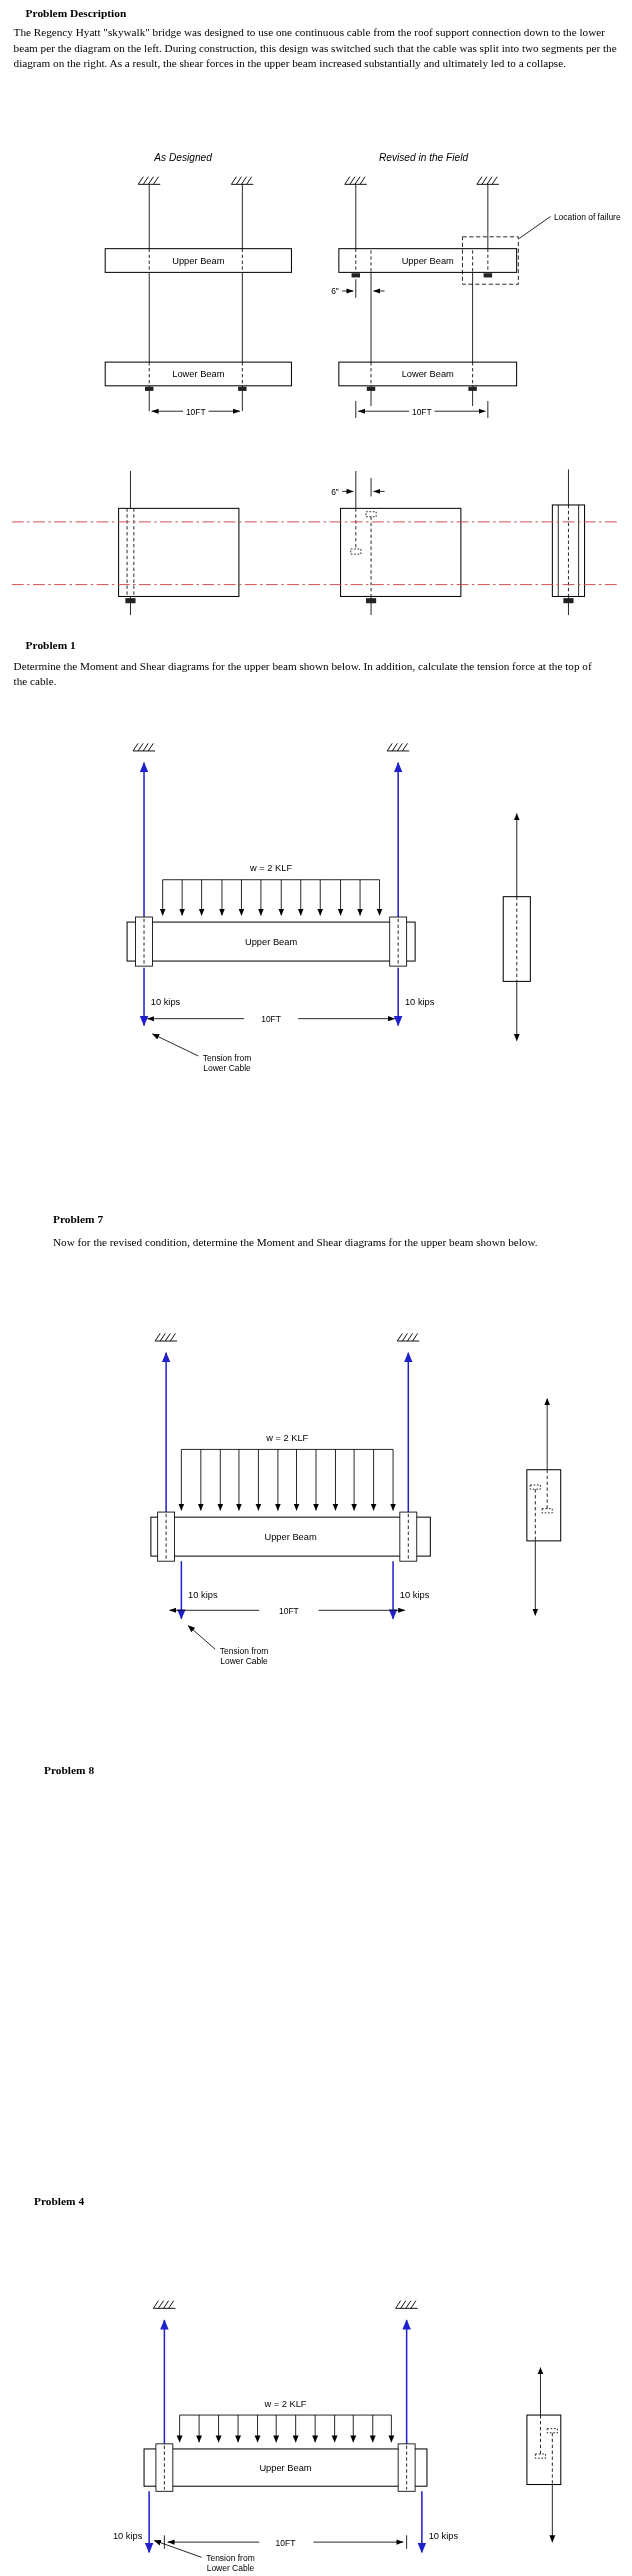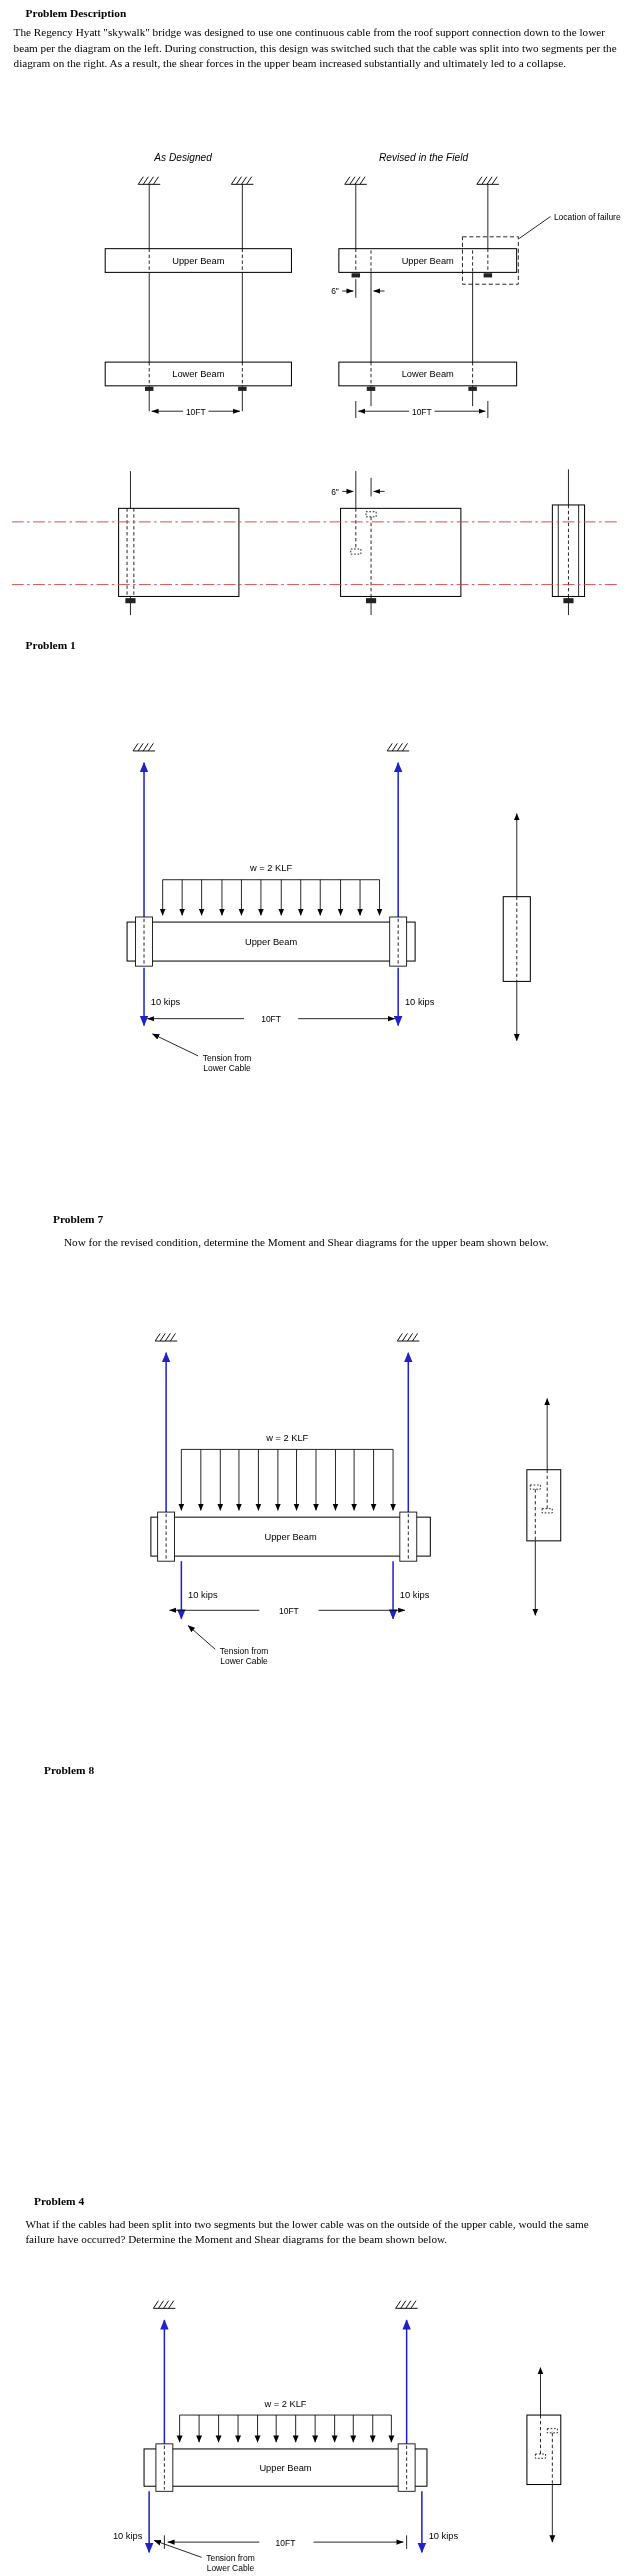--- a/index.html
+++ b/index.html
@@ -164,20 +164,21 @@
       <line class="kline" x1="671" y1="18" x2="671" y2="60"></line>
       <line class="hid" x1="671" y1="60" x2="671" y2="168"></line>
       <line class="kline" x1="671" y1="168" x2="671" y2="190"></line>
       <rect class="nut" x="665" y="170" width="12" height="6"></rect>
     </g>
     <line class="cl" x1="14" y1="80" x2="732" y2="80"></line>
     <line class="cl" x1="14" y1="154" x2="732" y2="154"></line>
   </svg>
 
   <div class="h" style="top:639px;left:13.6px">Problem 1</div>
+  <div class="p" style="top:659px;left:13.6px;width:593px">Determine the Moment and Shear diagrams for the upper beam shown below. In addition, calculate the tension force at the top of the cable.</div>
 
   <svg class="fig" style="top:727px" width="632" height="441" viewBox="0 0 746 520">
     <g>
       <use href="#hatchG" x="170" y="28"></use>
       <use href="#hatchG" x="470" y="28"></use>
       <line class="blu" x1="170" y1="230" x2="170" y2="42" marker-end="url(#mblu)"></line>
       <line class="blu" x1="470" y1="230" x2="470" y2="42" marker-end="url(#mblu)"></line>
       <g>
         <line class="kline" x1="192" y1="180" x2="448" y2="180"></line>
         <line class="kline" x1="192" y1="180" x2="192" y2="222" marker-end="url(#mblk)"></line>
@@ -217,21 +218,21 @@
     </g>
     <g>
       <rect class="beam" x="594" y="200" width="32" height="100"></rect>
       <line class="kline" x1="610" y1="200" x2="610" y2="102" marker-end="url(#mblk)"></line>
       <line class="hid" x1="610" y1="200" x2="610" y2="300"></line>
       <line class="kline" x1="610" y1="300" x2="610" y2="370" marker-end="url(#mblk)"></line>
     </g>
   </svg>
 
   <div class="h" style="top:1213px;left:41px">Problem 7</div>
-  <div class="p" style="top:1235px;left:64px;width:559px">Now for the revised condition, determine the Moment and Shear diagrams for the upper beam shown below.</div>
+  <div class="p" style="top:1235px;left:53px;width:559px">Now for the revised condition, determine the Moment and Shear diagrams for the upper beam shown below.</div>
 
   <svg class="fig" style="top:1319px" width="632" height="398" viewBox="0 0 746 470">
     <g>
       <use href="#hatchG" x="196" y="26"></use>
       <use href="#hatchG" x="482" y="26"></use>
       <line class="blu" x1="196" y1="234" x2="196" y2="40" marker-end="url(#mblu)"></line>
       <line class="blu" x1="482" y1="234" x2="482" y2="40" marker-end="url(#mblu)"></line>
       <g>
         <line class="kline" x1="214" y1="154" x2="464" y2="154"></line>
         <line class="kline" x1="214" y1="154" x2="214" y2="226" marker-end="url(#mblk)"></line>
@@ -276,21 +277,20 @@
       <rect class="nuth" x="640" y="224" width="12" height="5"></rect>
       <rect class="nuth" x="626" y="196" width="12" height="5"></rect>
       <line class="hid" x1="632" y1="201" x2="632" y2="262"></line>
       <line class="kline" x1="632" y1="262" x2="632" y2="350" marker-end="url(#mblk)"></line>
     </g>
   </svg>
 
   <div class="h" style="top:1764px;left:32px">Problem 8</div>
 
   <div class="h" style="top:2195px;left:22px">Problem 4</div>
-  <div class="p" style="top:2217px;left:25.4px;width:593px">What if the cables had been split into two segments but the lower cable was on the outside of the upper cable, would the same failure have occurred? Determine the Moment and Shear diagrams for the beam shown below.</div>
 
   <svg class="fig" style="top:2288px" width="632" height="288" viewBox="0 0 746 340">
     <g>
       <use href="#hatchG" x="194" y="24"></use>
       <use href="#hatchG" x="480" y="24"></use>
       <line class="blu" x1="194" y1="190" x2="194" y2="38" marker-end="url(#mblu)"></line>
       <line class="blu" x1="480" y1="190" x2="480" y2="38" marker-end="url(#mblu)"></line>
       <g>
         <line class="kline" x1="212" y1="150" x2="462" y2="150"></line>
         <line class="kline" x1="212" y1="150" x2="212" y2="182" marker-end="url(#mblk)"></line>

